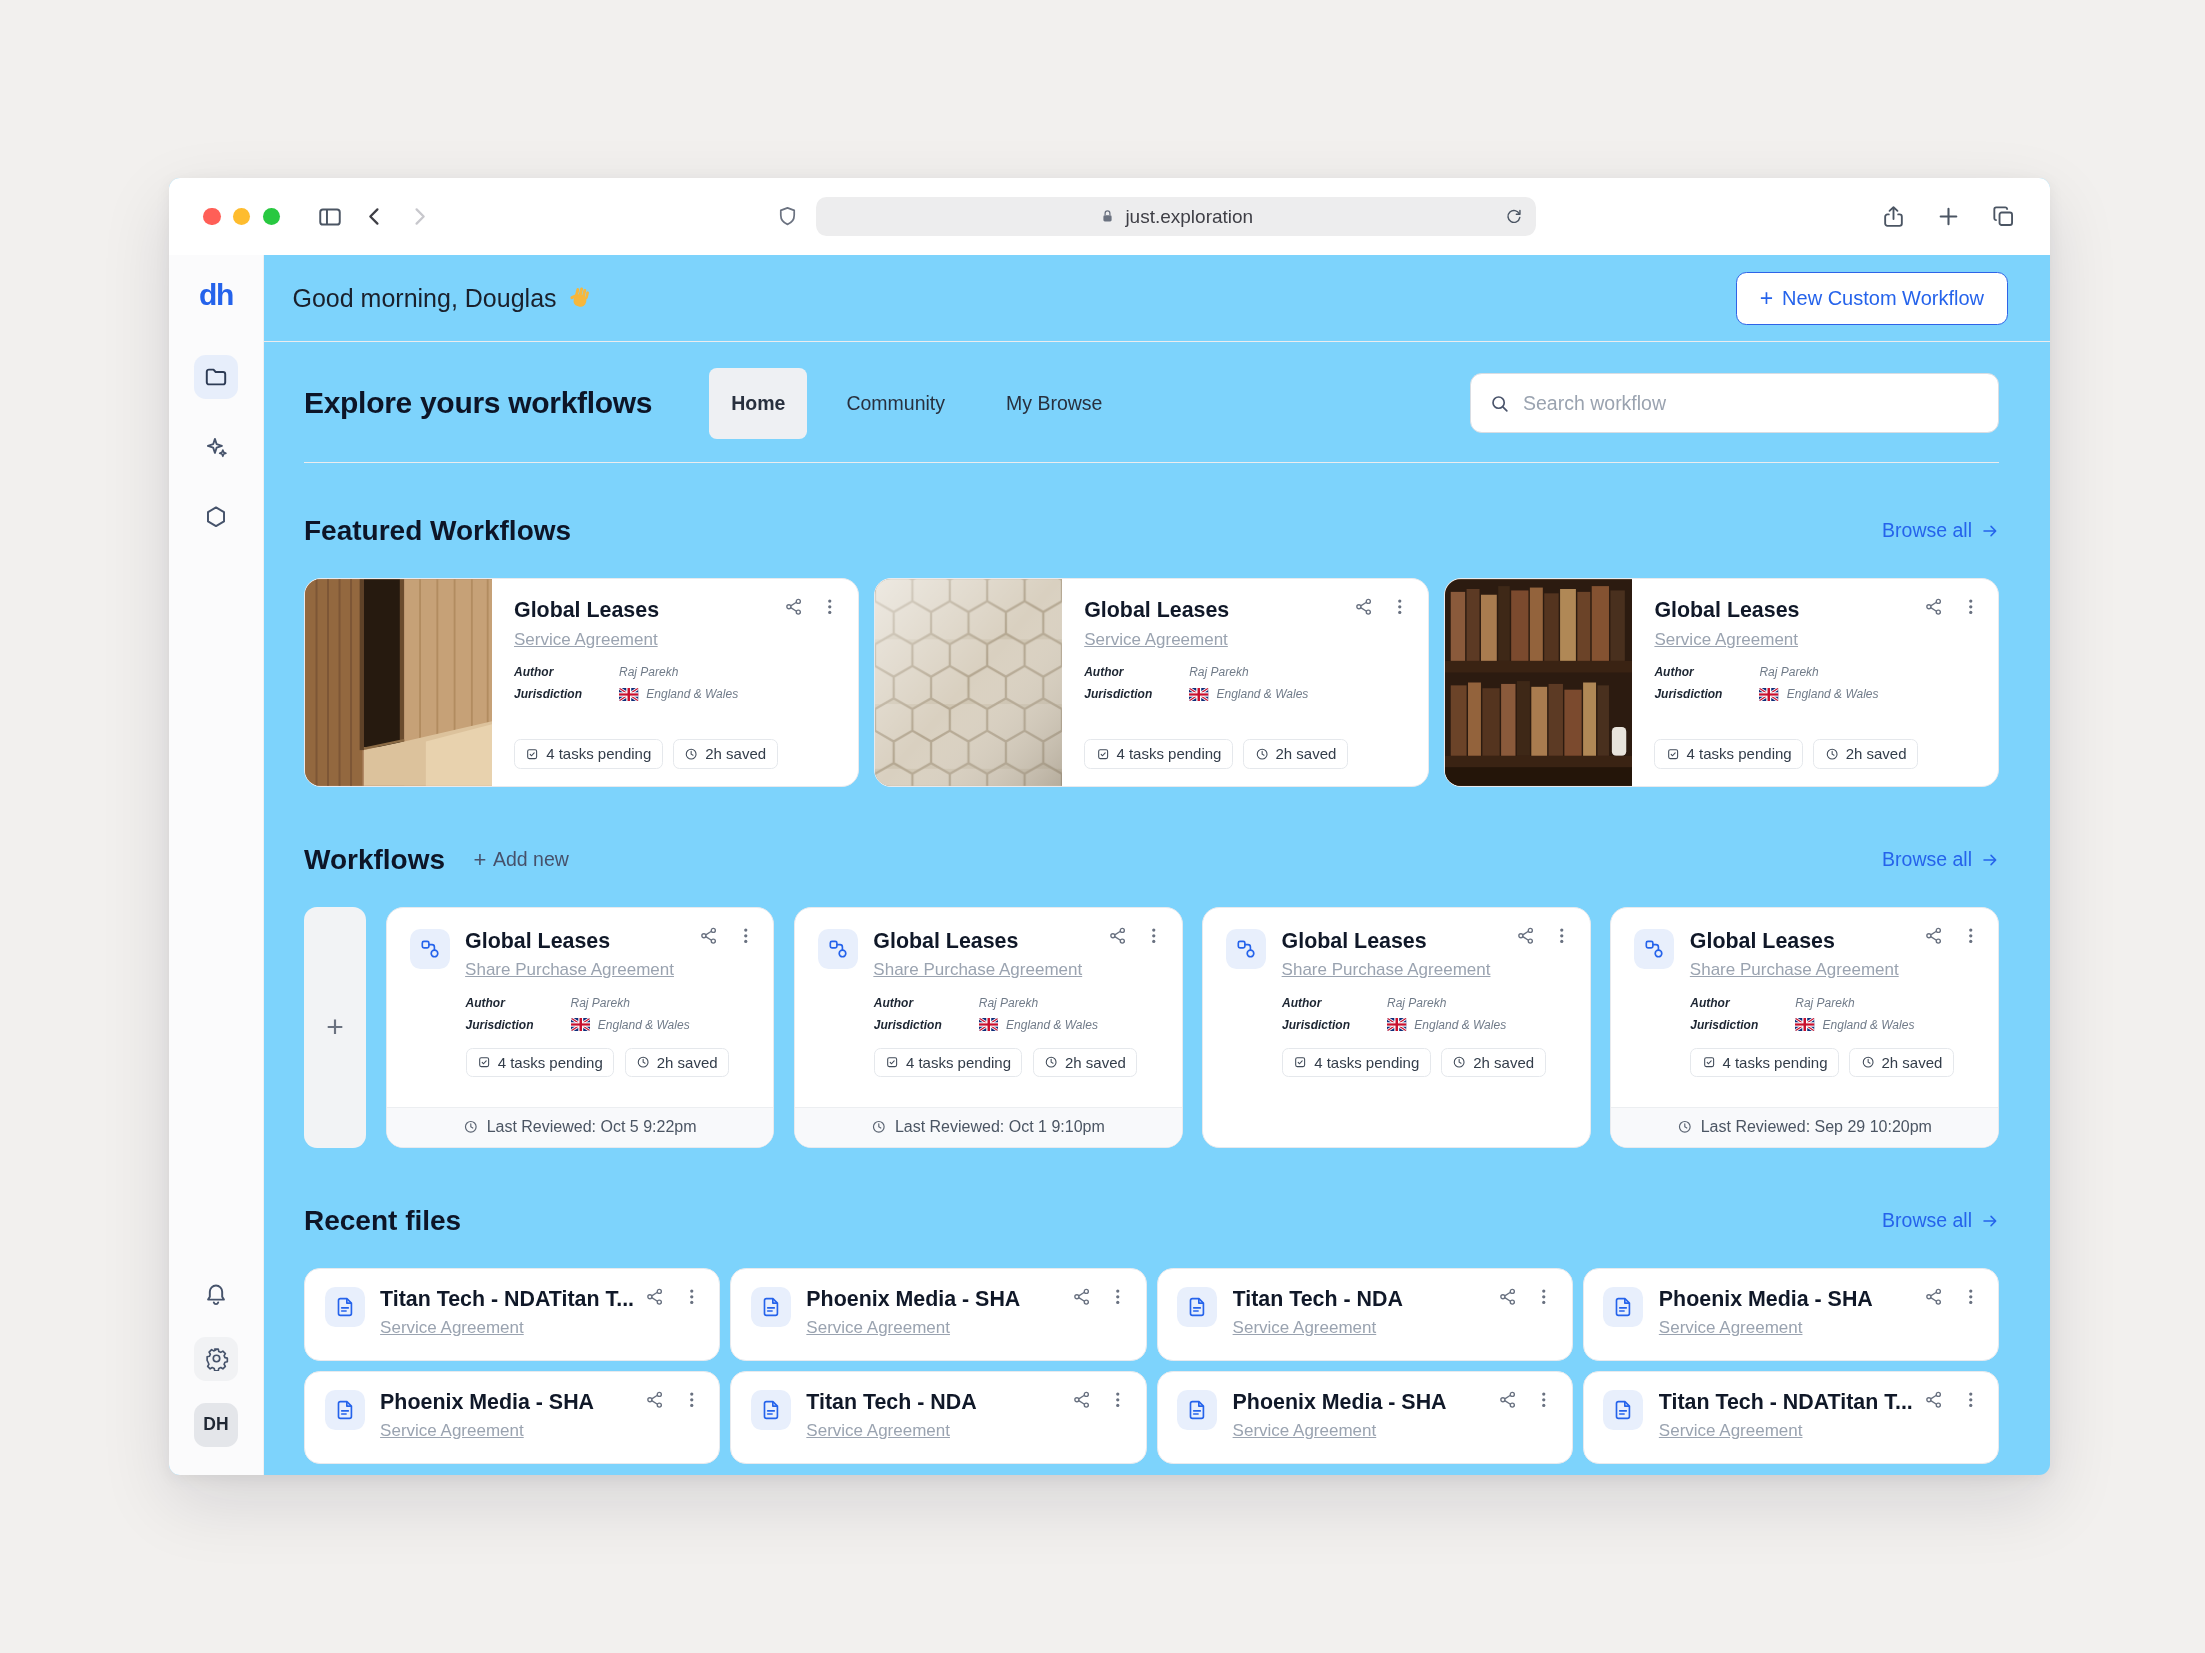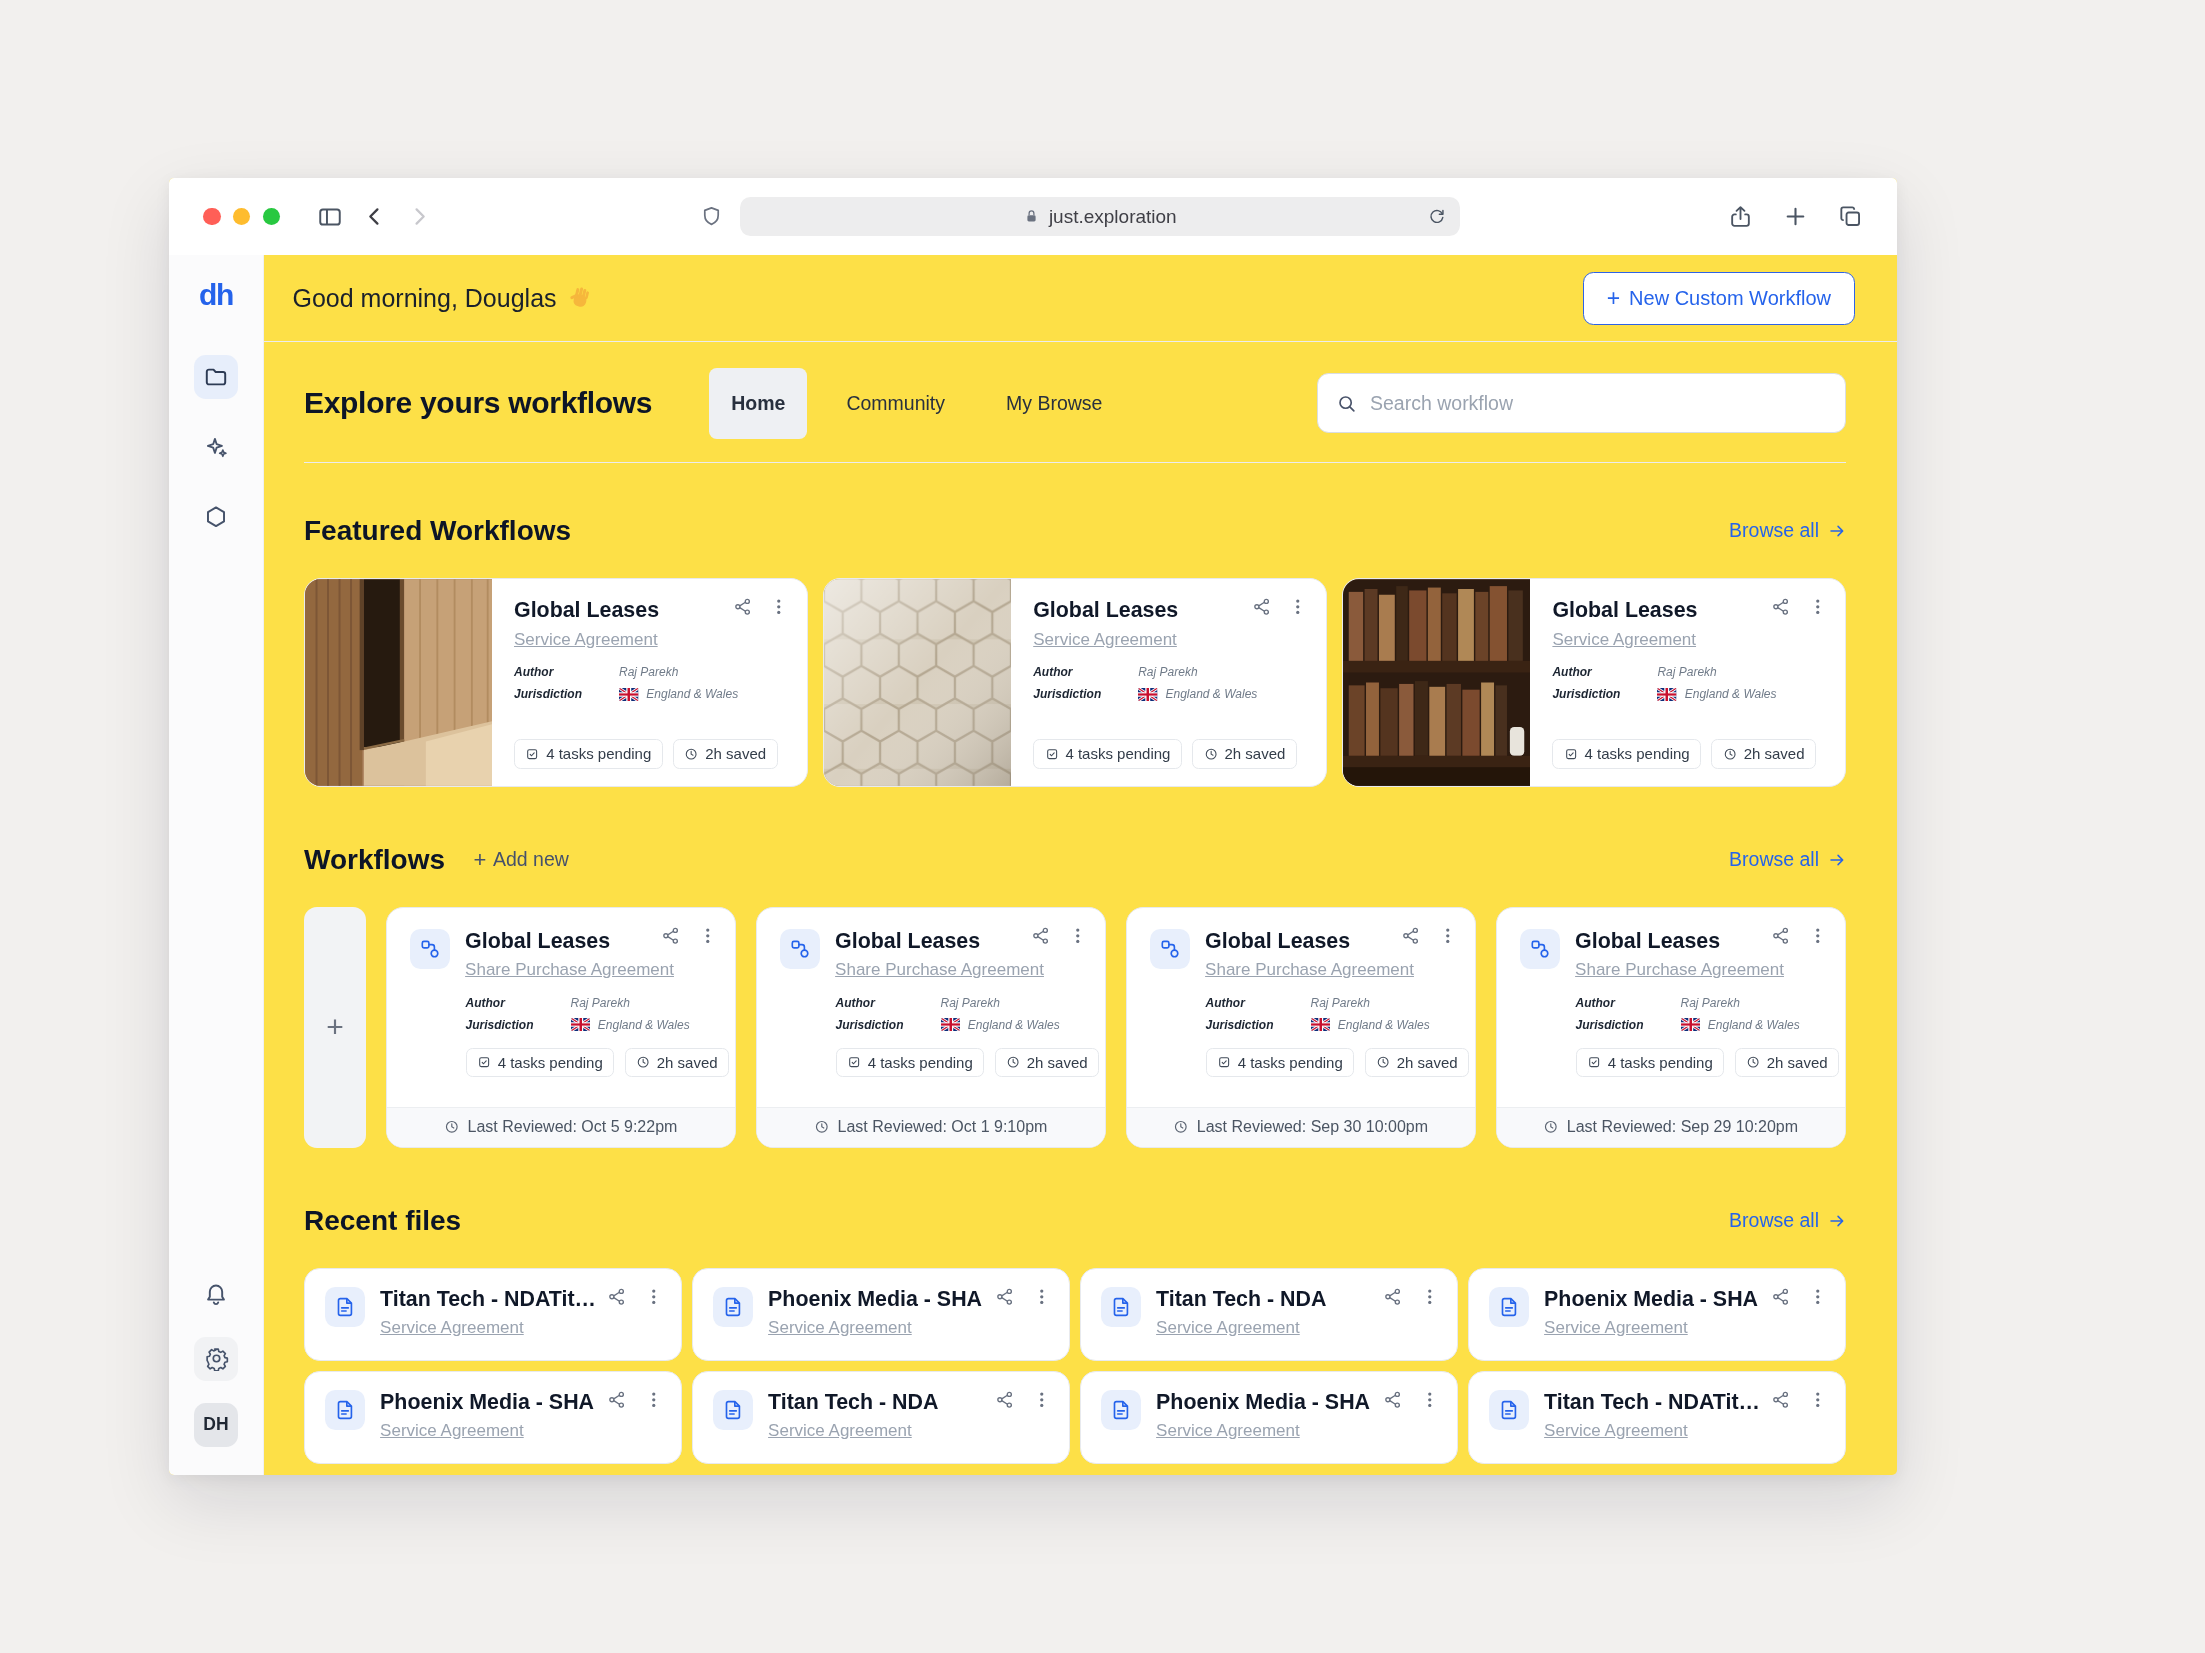--- a/index.html
+++ b/index.html
@@ -1,20 +1,20 @@
 <!DOCTYPE html>
 <html style="font-size:10.4px"><head>
 <meta charset="utf-8">
 <style>
   * { margin:0; padding:0; box-sizing:border-box; }
   html,body { width:2205px; height:1654px; }
   body { background:#f2f0ee; font-family:"Liberation Sans", sans-serif; color:#111827; position:relative; }
 
-  .window { position:absolute; left:169px; top:178px; width:1728px; height:1297px;
-    background:#fde047; border-radius:5px; overflow:hidden;
+  .window { position:absolute; left:169px; top:178px; width:1881px; height:1297px;
+    background:#7dd3fc; border-radius:11px; overflow:hidden;
     box-shadow:0 26px 71px rgba(20,20,40,.12), 0 3.9px 15.6px rgba(0,0,0,.06); }
 
   
   .chrome { height:77px; display:flex; align-items:center; padding:0 34px; gap:19.5px; background:#fff; }
   .lights { display:flex; gap:12.3px; margin-right:17px; }
   .light { width:17.5px; height:17.5px; border-radius:50%; }
   .light.red{background:#ff5f57}.light.yellow{background:#febc2e}.light.green{background:#28c840}
   .cicon { color:#4b5563; display:flex; align-items:center; }
   .cicon.disabled { color:#c8c8cd; }
   .addr-zone { flex:1; display:flex; align-items:center; justify-content:center; gap:17px; min-width:0; }
@@ -819,28 +819,20 @@
                 <span class="badge">
                     <span class="bicon">
                       <svg width="14.3" height="14.3" viewBox="0 0 22 22">
                         <use href="#i-clock"></use>
                       </svg>
                     </span>
                     <span>2h saved</span>
                   </span>
               </div>
             </div>
-            <div class="wfoot">
-              <span class="ficon">
-                  <svg width="15.6" height="15.6" viewBox="0 0 24 24">
-                    <use href="#i-clock"></use>
-                  </svg>
-                </span>
-              <span>Last Reviewed: Sep 30 10:00pm</span>
-            </div>
           </article>
 
           <article class="wcard">
             <div class="wbody">
               <div class="whead">
                 <div class="wtile">
                     <svg width="22" height="22" viewBox="0 0 34 34">
                       <use href="#i-workflow"></use>
                     </svg>
                   </div>

